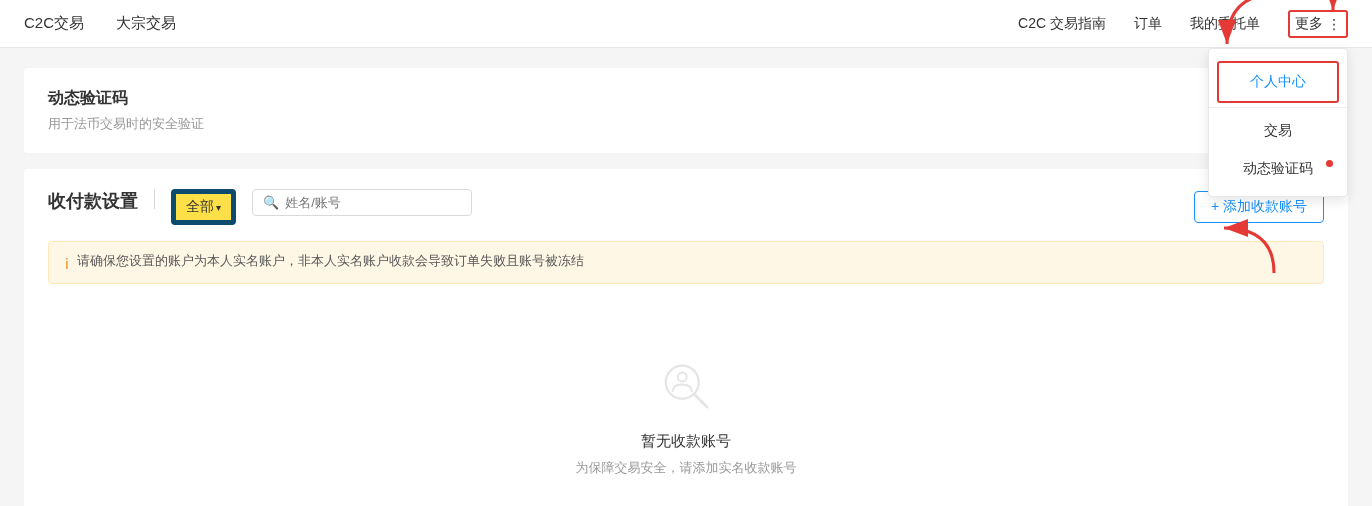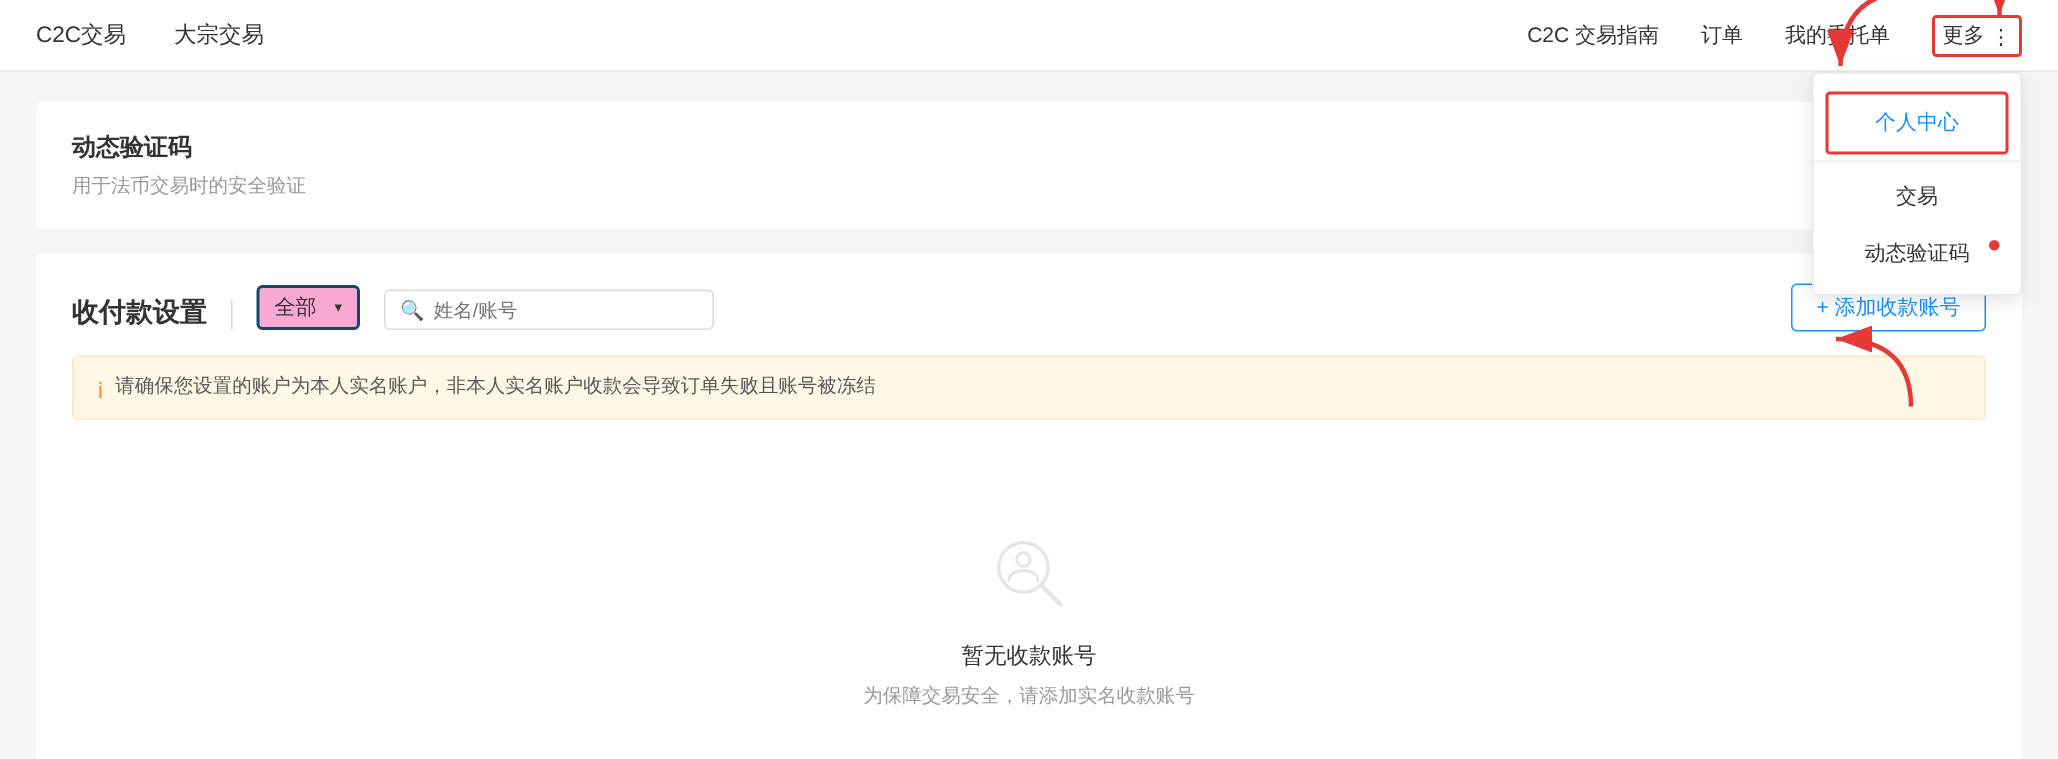--- a/index.html
+++ b/index.html
@@ -111,44 +111,44 @@
       padding: 20px 24px;
     }
     .payment-header {
       display: flex;
       align-items: center;
       justify-content: space-between;
       margin-bottom: 16px;
     }
     .payment-header-left {
       display: flex;
-      align-items: flex-end;
+      align-items: flex-start;
       gap: 16px;
     }
     .payment-title {
       font-size: 18px;
       font-weight: 600;
       color: #333;
     }
     .divider-v {
       width: 1px;
       height: 20px;
       background: #d9d9d9;
     }
     .filter-dropdown {
       display: flex;
       align-items: center;
-      gap: 12px;
+      gap: 2px;
       padding: 4px 10px;
-      border: 2px solid #0c4a6e;
-      border-radius: 4px;
-      cursor: pointer;
-      font-size: 14px;
-      color: #333;
-      background: #f9a8d4;
+      border: 5px solid #0c4a6e;
+      border-radius: 4px;
+      cursor: pointer;
+      font-size: 14px;
+      color: #333;
+      background: #fde047;
     }
     .search-input {
       display: flex;
       align-items: center;
       border: 1px solid #d9d9d9;
       border-radius: 4px;
       padding: 5px 10px;
       gap: 6px;
       background: #fff;
       width: 220px;

